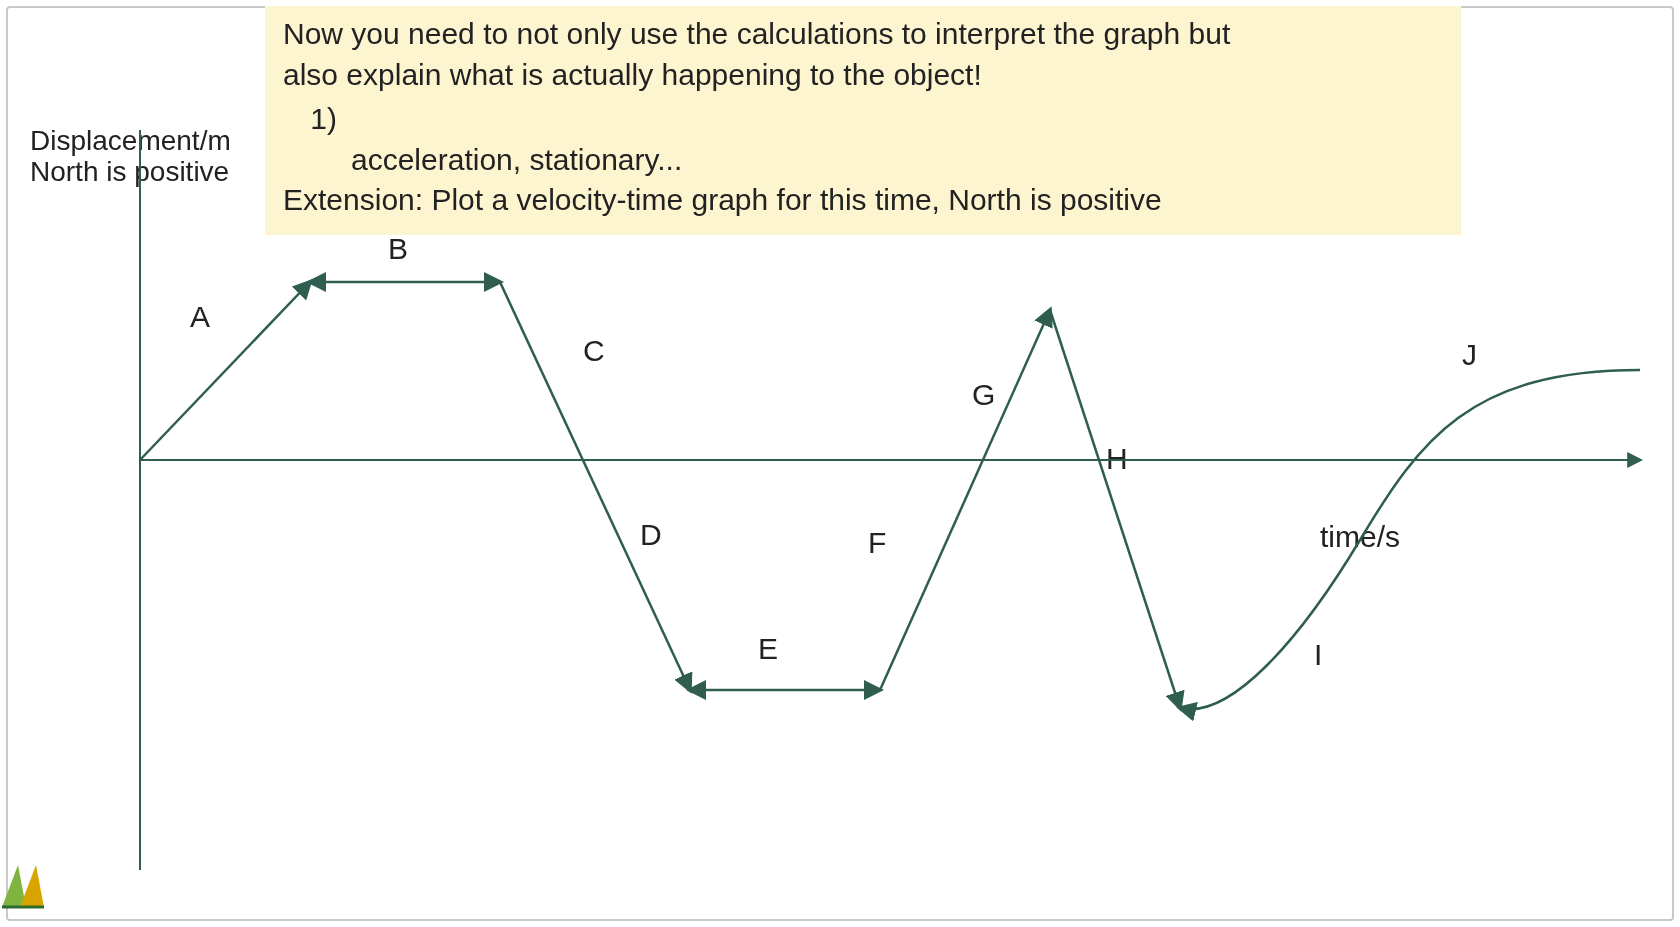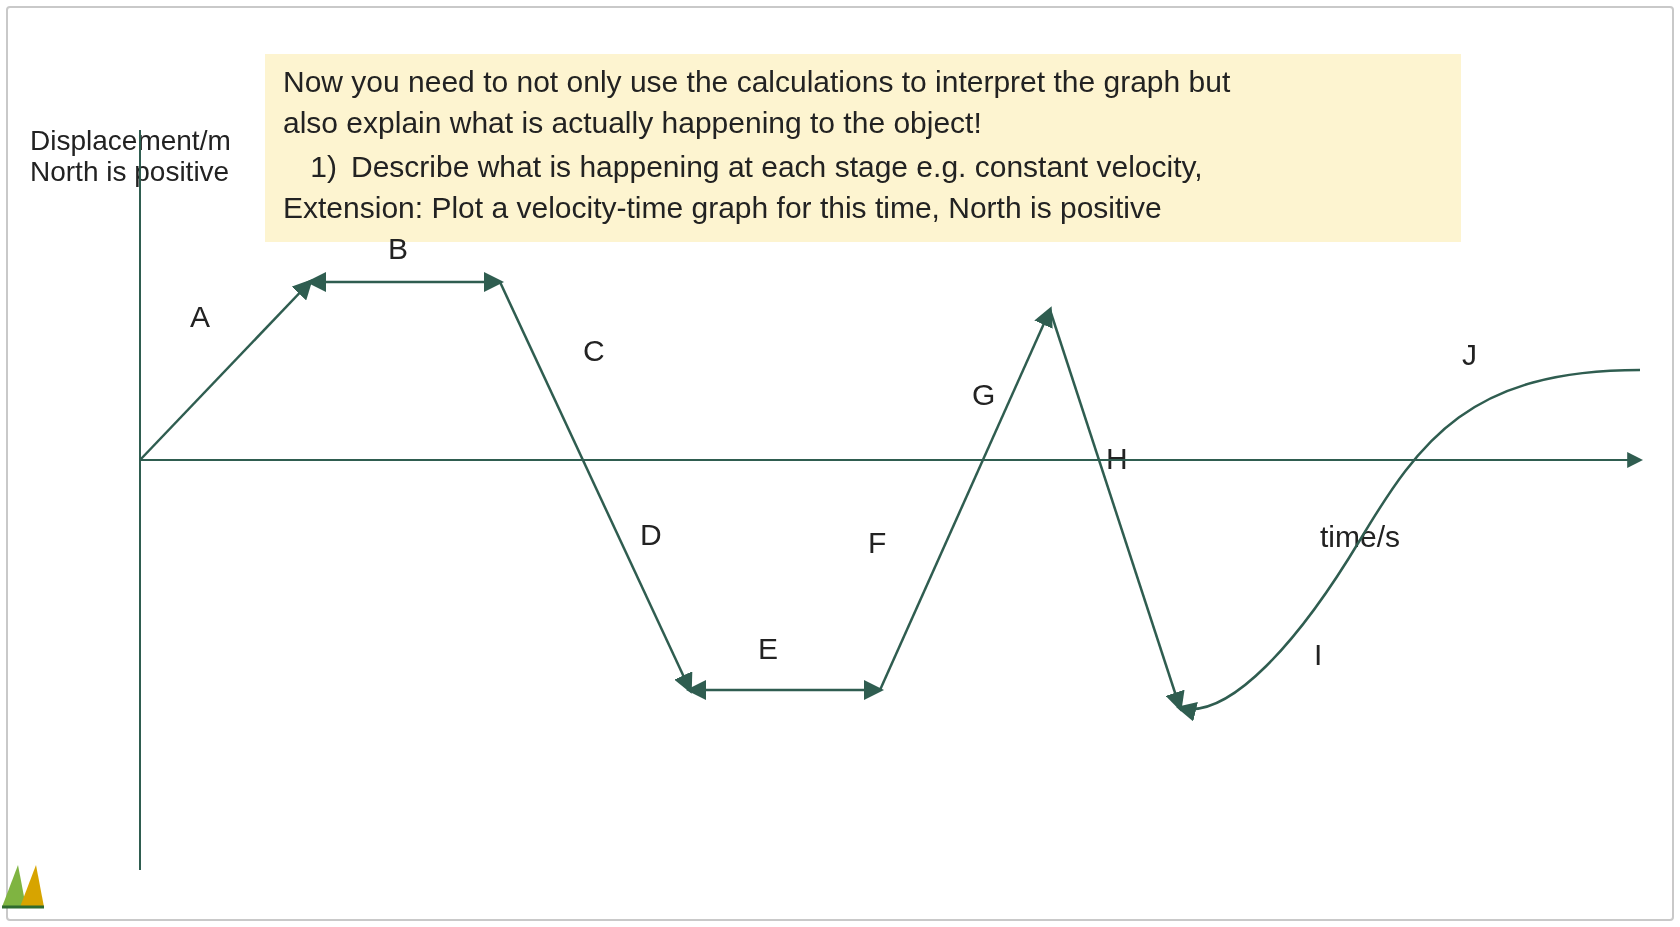--- a/index.html
+++ b/index.html
@@ -67,30 +67,30 @@
     pointer-events: none;
   }
 </style>
 </head>
 <body>
 
 <div class="stage">
 
   <div class="outer-frame"></div>
 
-  <div class="note-box" style="left:265px; top:6px; width:1160px;margin-top:48px;">
+  <div class="note-box" style="left:265px; top:6px; width:1160px;">
     <p>Now you need to not only use the calculations to interpret the graph but</p>
     <p>also explain what is actually happening to the object!</p>
     <div class="q-list">
       <div class="q-row">
         <span class="q-num">1)</span>
-        <span>Describe what is happening at each stage e.g. constant velocity,</span>
       </div>
       <div class="q-row">
         <span class="q-num"></span>
+        <span>acceleration, stationary...</span>
       </div>
     </div>
     <p>Extension: Plot a velocity-time graph for this time, North is positive</p>
   </div>
 
   <div class="axis-label-y" style="left:30px; top:126px;">
     <div>Displacement/m</div>
     <div>North is positive</div>
   </div>
 

